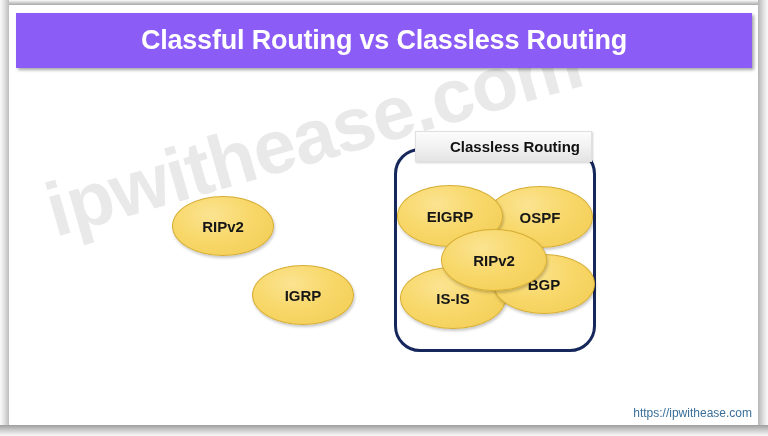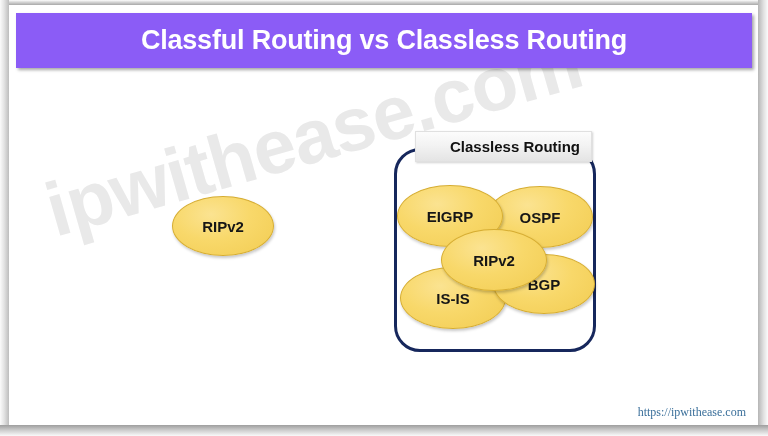--- a/index.html
+++ b/index.html
@@ -139,26 +139,26 @@
   
   #ell-eigrp  { left: 397px; top: 185px; width: 104px; height: 60px; z-index: 5; }
   #ell-ospf   { left: 487px; top: 186px; width: 104px; height: 60px; z-index: 4; }
   #ell-ripv2  { left: 441px; top: 229px; width: 104px; height: 60px; z-index: 6; }
   #ell-bgp    { left: 493px; top: 254px; width: 100px; height: 58px; z-index: 5; }
   #ell-isis   { left: 400px; top: 267px; width: 104px; height: 60px; z-index: 4; }
 
   
   #footer-url {
     position: absolute;
-    right: 22px;
+    right: 16px;
     bottom: 16px;
     font-size: 12px;
     color: #3a6f9a;
     z-index: 6;
-    font-family: Liberation Serif, serif;
+    font-family: Liberation Sans, sans-serif;
   }
 </style>
 </head>
 <body>
 
 <div id="slide">
 
   <div class="frame-inner-shadow"></div>
   <div class="frame-edge frame-top"></div>
   <div class="frame-edge frame-left"></div>
@@ -170,20 +170,21 @@
   <div id="title-banner">
     <span id="title-text">Classful Routing vs Classless Routing</span>
   </div>
 
 
   <div class="group-panel" id="panel-classless">
     <div class="panel-label" id="label-classless">Classless Routing</div>
   </div>
 
   <div class="protocol-ellipse" id="ell-ripv2-classful">RIPv2</div>
+  <div class="protocol-ellipse" id="ell-igrp">IGRP</div>
 
   <div class="protocol-ellipse" id="ell-eigrp">EIGRP</div>
   <div class="protocol-ellipse" id="ell-ospf">OSPF</div>
   <div class="protocol-ellipse" id="ell-ripv2">RIPv2</div>
   <div class="protocol-ellipse" id="ell-isis">IS-IS</div>
   <div class="protocol-ellipse" id="ell-bgp">BGP</div>
 
   <div id="footer-url">https://ipwithease.com</div>
 
 </div>

